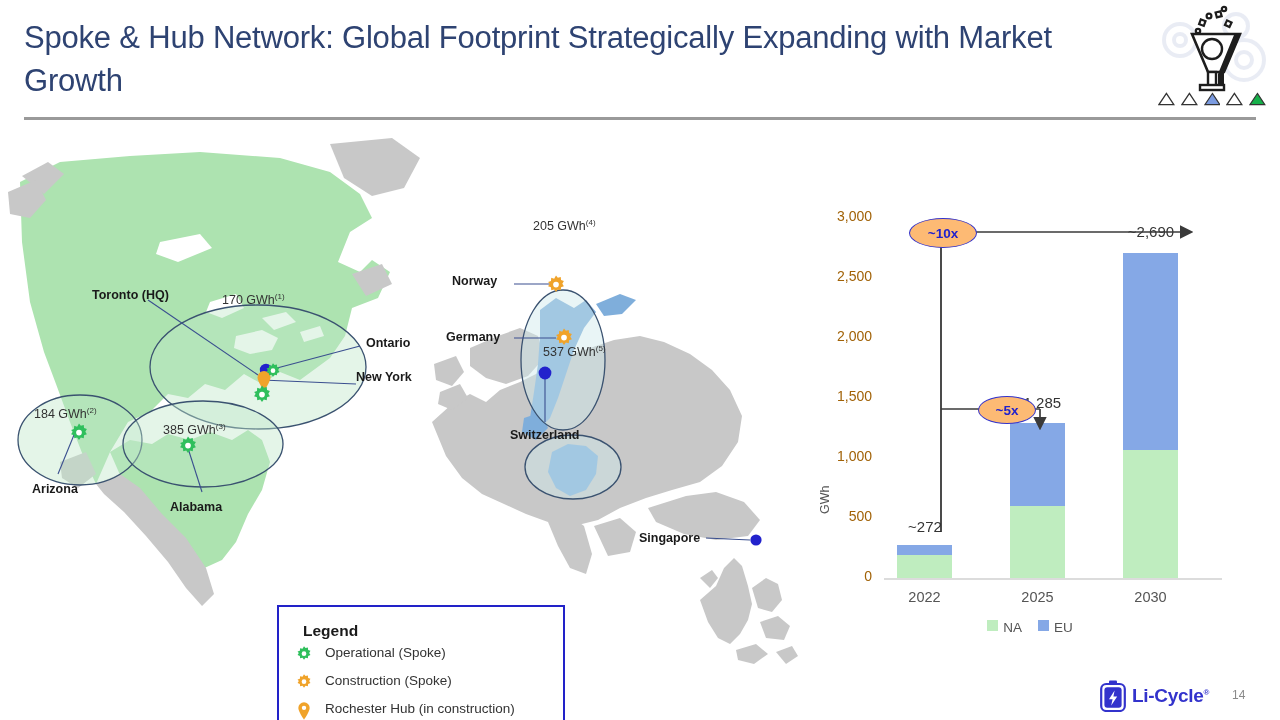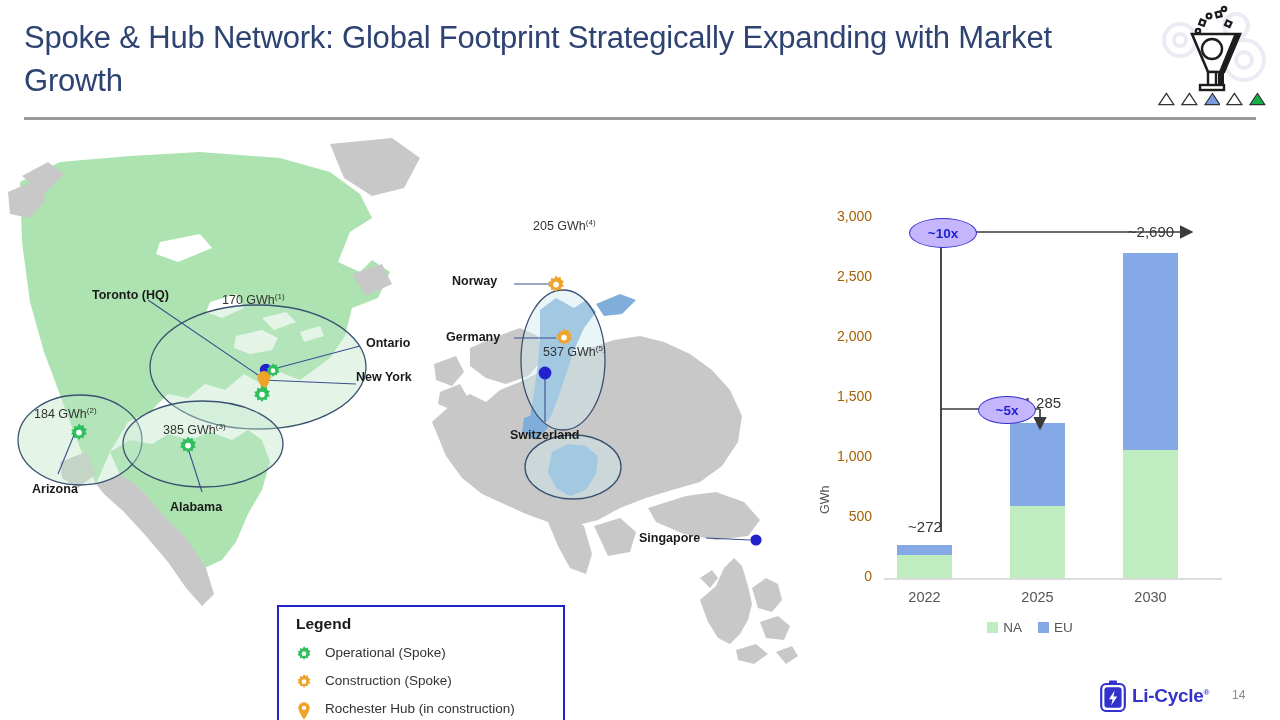--- a/index.html
+++ b/index.html
@@ -36,21 +36,21 @@
   .gwh sup,.mlabel sup{font-size:8px;}
 
   
   .ico{position:absolute;}
 
   
   .legendbox{
     position:absolute;left:277px;top:483px;width:288px;height:162px;
     border:2px solid #2222C8;background:#fff;box-sizing:border-box;
   }
-  .legendbox h4{margin:0;position:absolute;left:17px;top:8px;
+  .legendbox h4{margin:7px;position:absolute;left:17px;top:8px;
     font-size:15.5px;font-weight:bold;color:#1a1a1a;}
   .lrow{position:absolute;left:14px;display:flex;gap:10px;
         font-size:13.5px;color:#333;white-space:nowrap;}
   .lrow .sw{width:22px;display:flex;justify-content:center;align-items:center;}
 
   
   .chart{position:absolute;left:800px;top:122px;width:470px;height:530px;}
   .ctitle{
     position:absolute;left:0;top:6px;width:460px;text-align:center;
     font-size:17.5px;font-weight:bold;color:#3333CC;line-height:24px;
@@ -58,27 +58,27 @@
   .ctitle sup{font-size:11px;}
   .plot{position:absolute;left:0;top:0;width:470px;height:530px;}
   .ytick{position:absolute;right:0;width:62px;text-align:right;font-size:14px;color:#a16207;}
   .ylab{position:absolute;left:18px;top:392px;font-size:12.5px;color:#555;
         transform:rotate(-90deg);transform-origin:left top;white-space:nowrap;}
   .xtick{position:absolute;font-size:14.5px;color:#555;text-align:center;width:90px;}
   .bar{position:absolute;}
   .bval{position:absolute;font-size:15px;color:#333;text-align:center;width:120px;}
   .callout{
     position:absolute;display:flex;align-items:center;justify-content:center;
-    border:1.5px solid #3333CC;border-radius:50%;background:#c4b5fd;
+    border:1.5px solid #3333CC;border-radius:50%;background:#fdba74;
     font-size:13.5px;font-weight:bold;color:#2222CC;
   }
   .clegend{position:absolute;left:0;top:498px;width:460px;display:flex;
            justify-content:center;gap:16px;align-items:center;font-size:13.5px;color:#555;}
   .clegend .sw{width:11px;height:11px;display:inline-block;margin-right:5px;vertical-align:-1px;}
-  .clegend span.it{display:flex;align-items:center;}
+  .clegend span.it{display:flex;align-items:flex-start;}
 
   
   .foot{position:absolute;left:74px;top:686px;width:830px;
         font-size:7.4px;line-height:11.5px;color:#8a8a8a;}
   .pagenum{position:absolute;left:1232px;top:688px;font-size:12px;color:#8a8a8a;}
   .brand{position:absolute;left:1100px;top:680px;display:flex;align-items:center;gap:6px;}
   .brandname{font-size:19px;font-weight:bold;color:#3333CC;letter-spacing:-0.3px;}
   .brandname sup{font-size:8px;}
 </style>
 </head>

